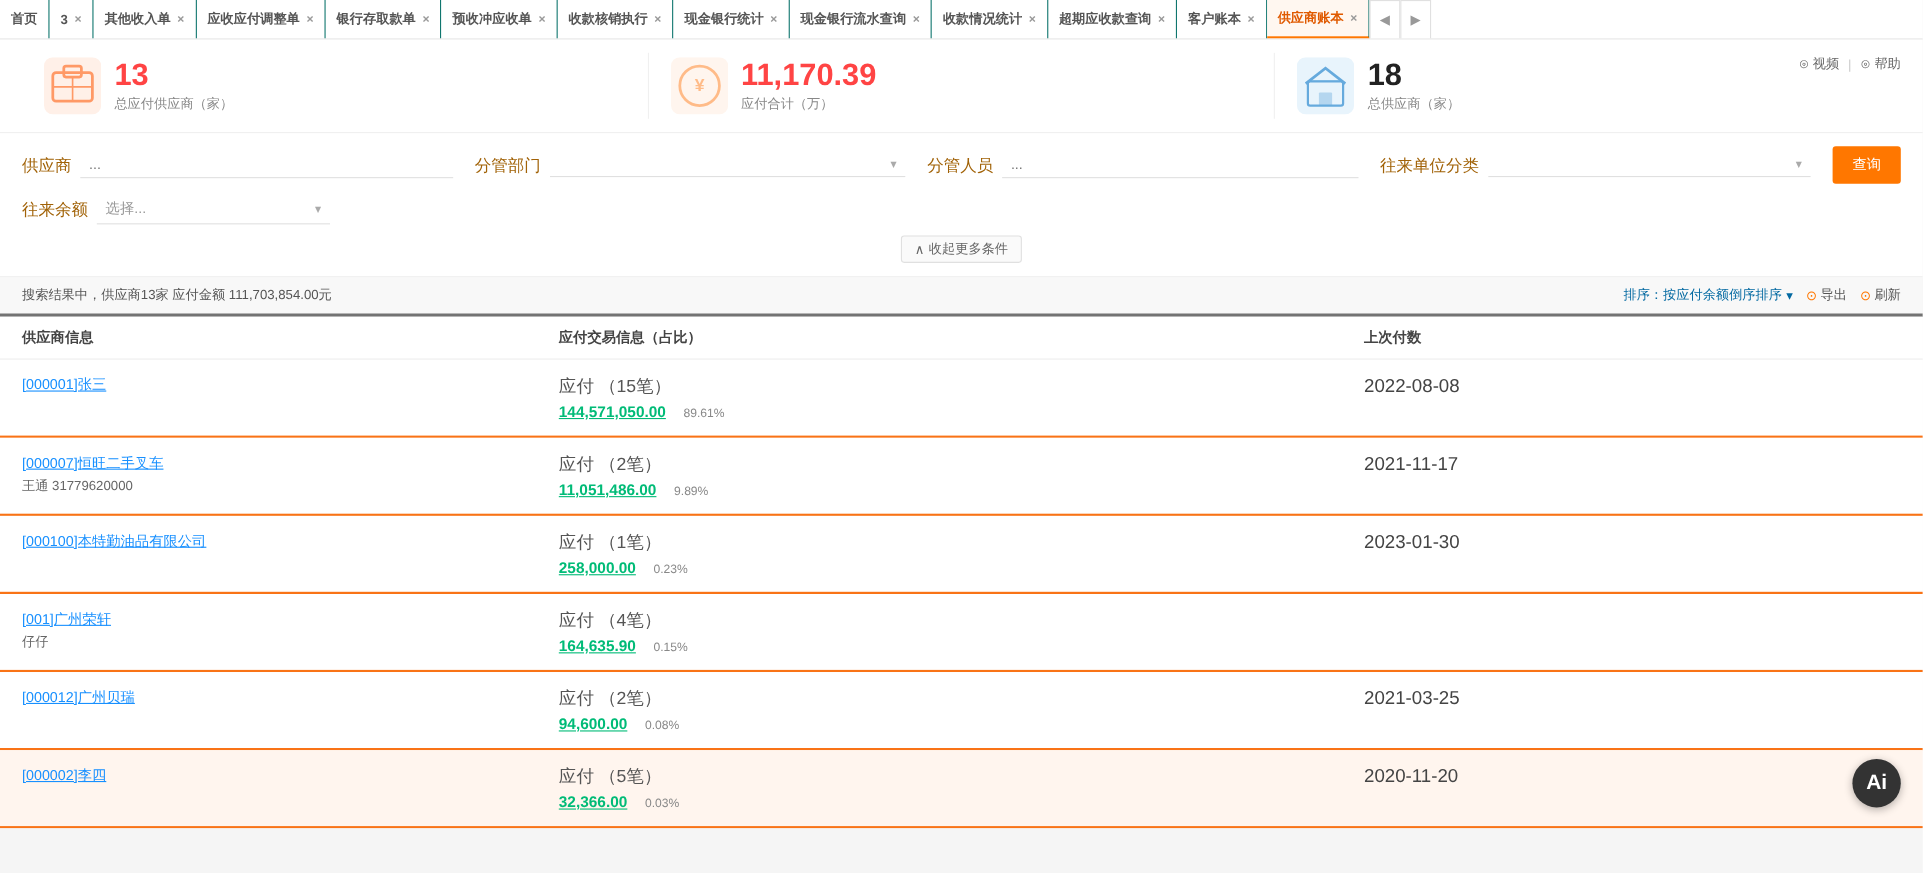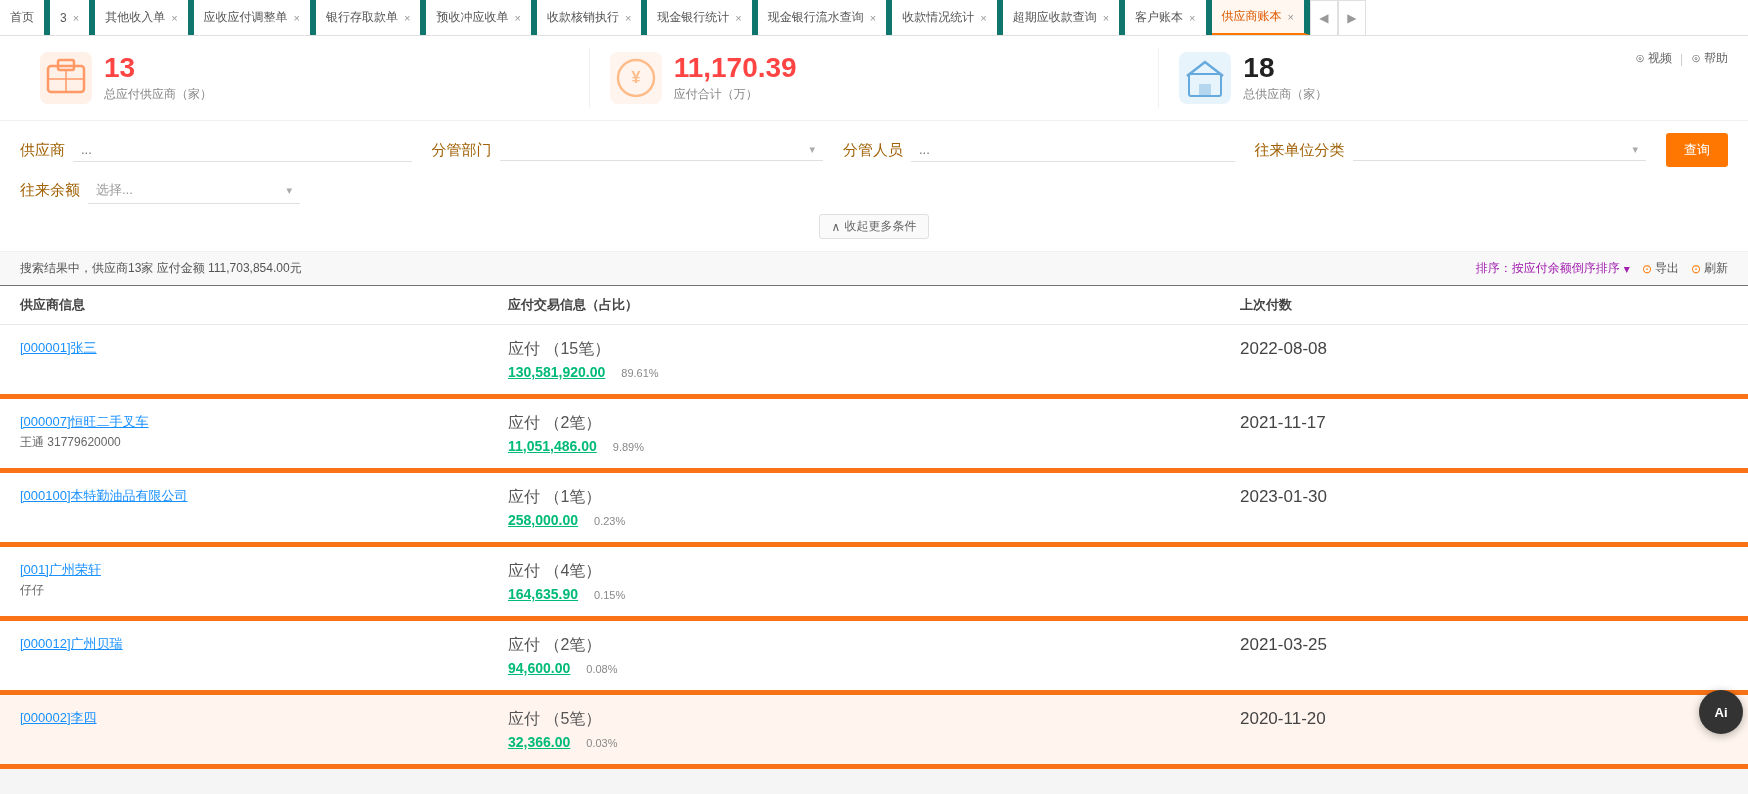--- a/index.html
+++ b/index.html
@@ -12,25 +12,26 @@
       background: #fff;
       border-bottom: 1px solid #e0e0e0;
       height: 36px;
       overflow: hidden;
     }
     .nav-tab {
       display: flex;
       align-items: center;
       padding: 16px 10px;
       height: 100%;
-      border-right: 6px solid #0f766e;
+      border-right: 1px solid #0f766e;
       white-space: nowrap;
       cursor: pointer;
       font-size: 12px;
       color: #555;
+      font-weight: bold;
     }
     .nav-tab.active { background: #fff7f0; color: #e05a00; border-bottom: 2px solid #ff7700; }
     .nav-tab .close-x { margin-left: 6px; color: #999; font-size: 11px; cursor: pointer; }
     .nav-arrow { width: 28px; height: 36px; display: flex; align-items: center; justify-content: center; cursor: pointer; background: #fff; border: 1px solid #e0e0e0; color: #999; font-size: 12px; flex-shrink: 0; }
 
     
     .stats-header {
       background: #fff;
       display: flex;
       align-items: center;
@@ -138,26 +139,26 @@
       background: #fafafa;
     }
 
     
     .result-bar {
       background: #f8f8f8;
       padding: 8px 20px;
       display: flex;
       align-items: center;
       justify-content: space-between;
-      border-bottom: 1px solid #737373;
+      border-bottom: 3px solid #737373;
       font-size: 12px;
     }
     .result-info { color: #555; }
     .result-actions { display: flex; align-items: center; gap: 12px; color: #555; }
-    .sort-select { font-size: 12px; color: #a21caf; cursor: pointer; display: flex; align-items: center; gap: 4px; }
+    .sort-select { font-size: 12px; color: #0369a1; cursor: pointer; display: flex; align-items: center; gap: 4px; }
     .action-btn { font-size: 12px; color: #555; cursor: pointer; display: flex; align-items: center; gap: 3px; }
 
     
     .main-table {
       background: #fff;
       margin: 0;
     }
     .table-header {
       display: grid;
       grid-template-columns: 2fr 3fr 2fr;
@@ -165,21 +166,21 @@
       border-bottom: 1px solid #e8e8e8;
       font-size: 13px;
       font-weight: bold;
       color: #444;
       background: #fff;
     }
     .table-row {
       display: grid;
       grid-template-columns: 2fr 3fr 2fr;
       padding: 14px 20px;
-      border-bottom: 5px solid #f97316;
+      border-bottom: 2px solid #f97316;
       background: #fff;
       cursor: pointer;
     }
     .table-row.highlighted { background: #fff5ee; }
     .supplier-link { color: #1890ff; text-decoration: underline; cursor: pointer; font-size: 13px; }
     .supplier-sub { color: #666; font-size: 12px; margin-top: 3px; }
     .tx-info { font-size: 16px; color: #555; }
     .tx-amount { color: #00bb77; font-size: 14px; font-weight: bold; text-decoration: underline; cursor: pointer; margin-top: 2px; }
     .tx-percent { color: #888; font-size: 11px; margin-left: 12px; }
     .tx-row { display: flex; align-items: baseline; gap: 4px; margin-top: 2px; }
@@ -361,21 +362,21 @@
     <div>上次付数</div>
   </div>
 
   <div class="table-row">
     <div>
       <div class="supplier-link">[000001]张三</div>
     </div>
     <div>
       <div class="tx-info">应付 （15笔）</div>
       <div class="tx-row">
-        <span class="tx-amount">130,581,920.00</span>
+        <span class="tx-amount">144,571,050.00</span>
         <span class="tx-percent">89.61%</span>
       </div>
     </div>
     <div>
       <span class="last-pay">2022-08-08</span>
     </div>
   </div>
 
   <div class="table-row">
     <div>
@@ -453,13 +454,13 @@
         <span class="tx-amount">32,366.00</span>
         <span class="tx-percent">0.03%</span>
       </div>
     </div>
     <div>
       <span class="last-pay">2020-11-20</span>
     </div>
   </div>
 </div>
 
-<div style="position:fixed; bottom:60px; right:5px; background:#333; color:#fff; border-radius:50%; width:44px; height:44px; display:flex; align-items:center; justify-content:center; cursor:pointer; font-size:13px; font-weight:bold; box-shadow:0 2px 8px rgba(0,0,0,0.3);">Ai</div>
+<div style="position:fixed; bottom:60px; right:20px; background:#333; color:#fff; border-radius:50%; width:44px; height:44px; display:flex; align-items:center; justify-content:center; cursor:pointer; font-size:19px; font-weight:bold; box-shadow:0 2px 8px rgba(0,0,0,0.3);">Ai</div>
 
 </body></html>

